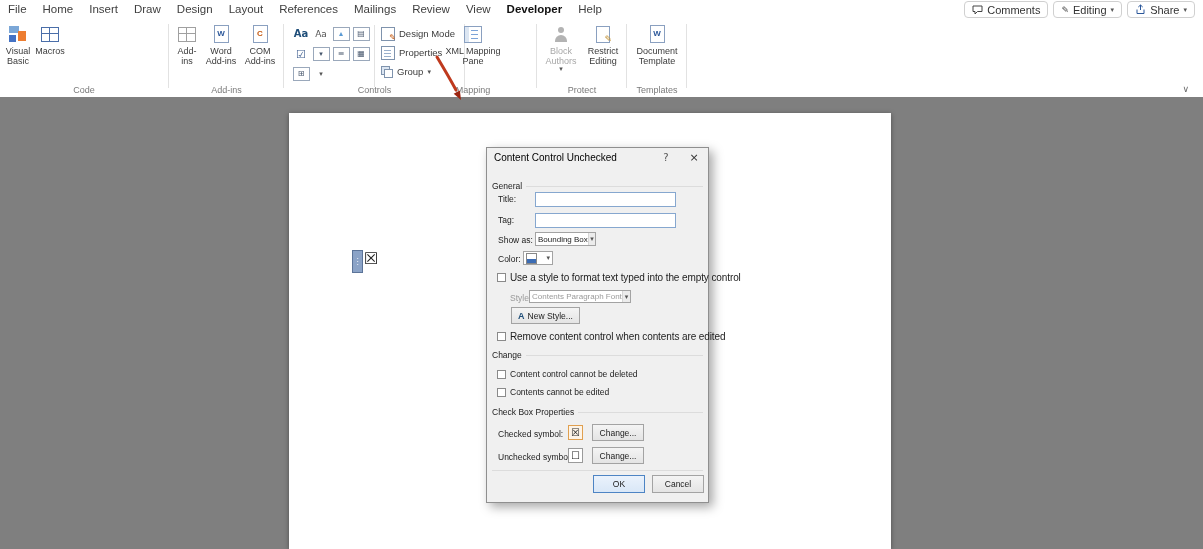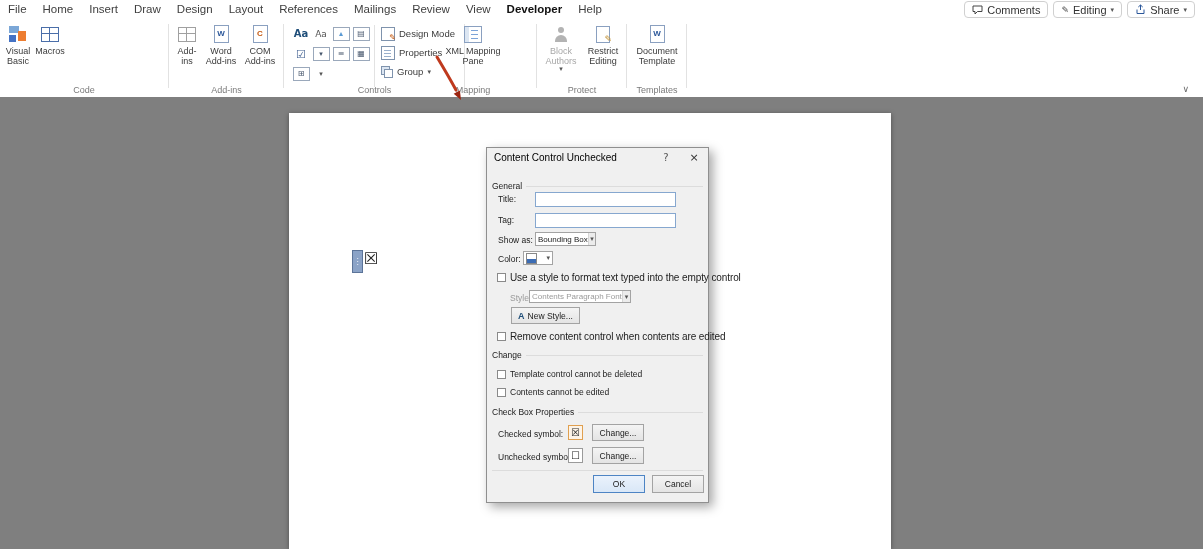--- a/index.html
+++ b/index.html
@@ -350,21 +350,21 @@
       </div>
 
       <span class="cb" style="left:10px;top:184px;"></span>
       <span class="lbl tight" style="left:23px;top:183px;">Remove content control when contents are edited</span>
 
       <div class="sect" style="top:202px;">
           <span>Change</span>
         </div>
 
       <span class="cb" style="left:10px;top:222px;"></span>
-      <span class="lbl" style="left:23px;top:221px;">Template control cannot be deleted</span>
+      <span class="lbl" style="left:23px;top:221px;">Content control cannot be deleted</span>
 
       <span class="cb" style="left:10px;top:240px;"></span>
       <span class="lbl" style="left:23px;top:239px;">Contents cannot be edited</span>
 
       <div class="sect" style="top:259px;">
           <span>Check Box Properties</span>
         </div>
 
       <span class="lbl" style="left:11px;top:281px;">Checked symbol:</span>
       <span class="symbox sel glyph" style="top:277px;">☒</span>

